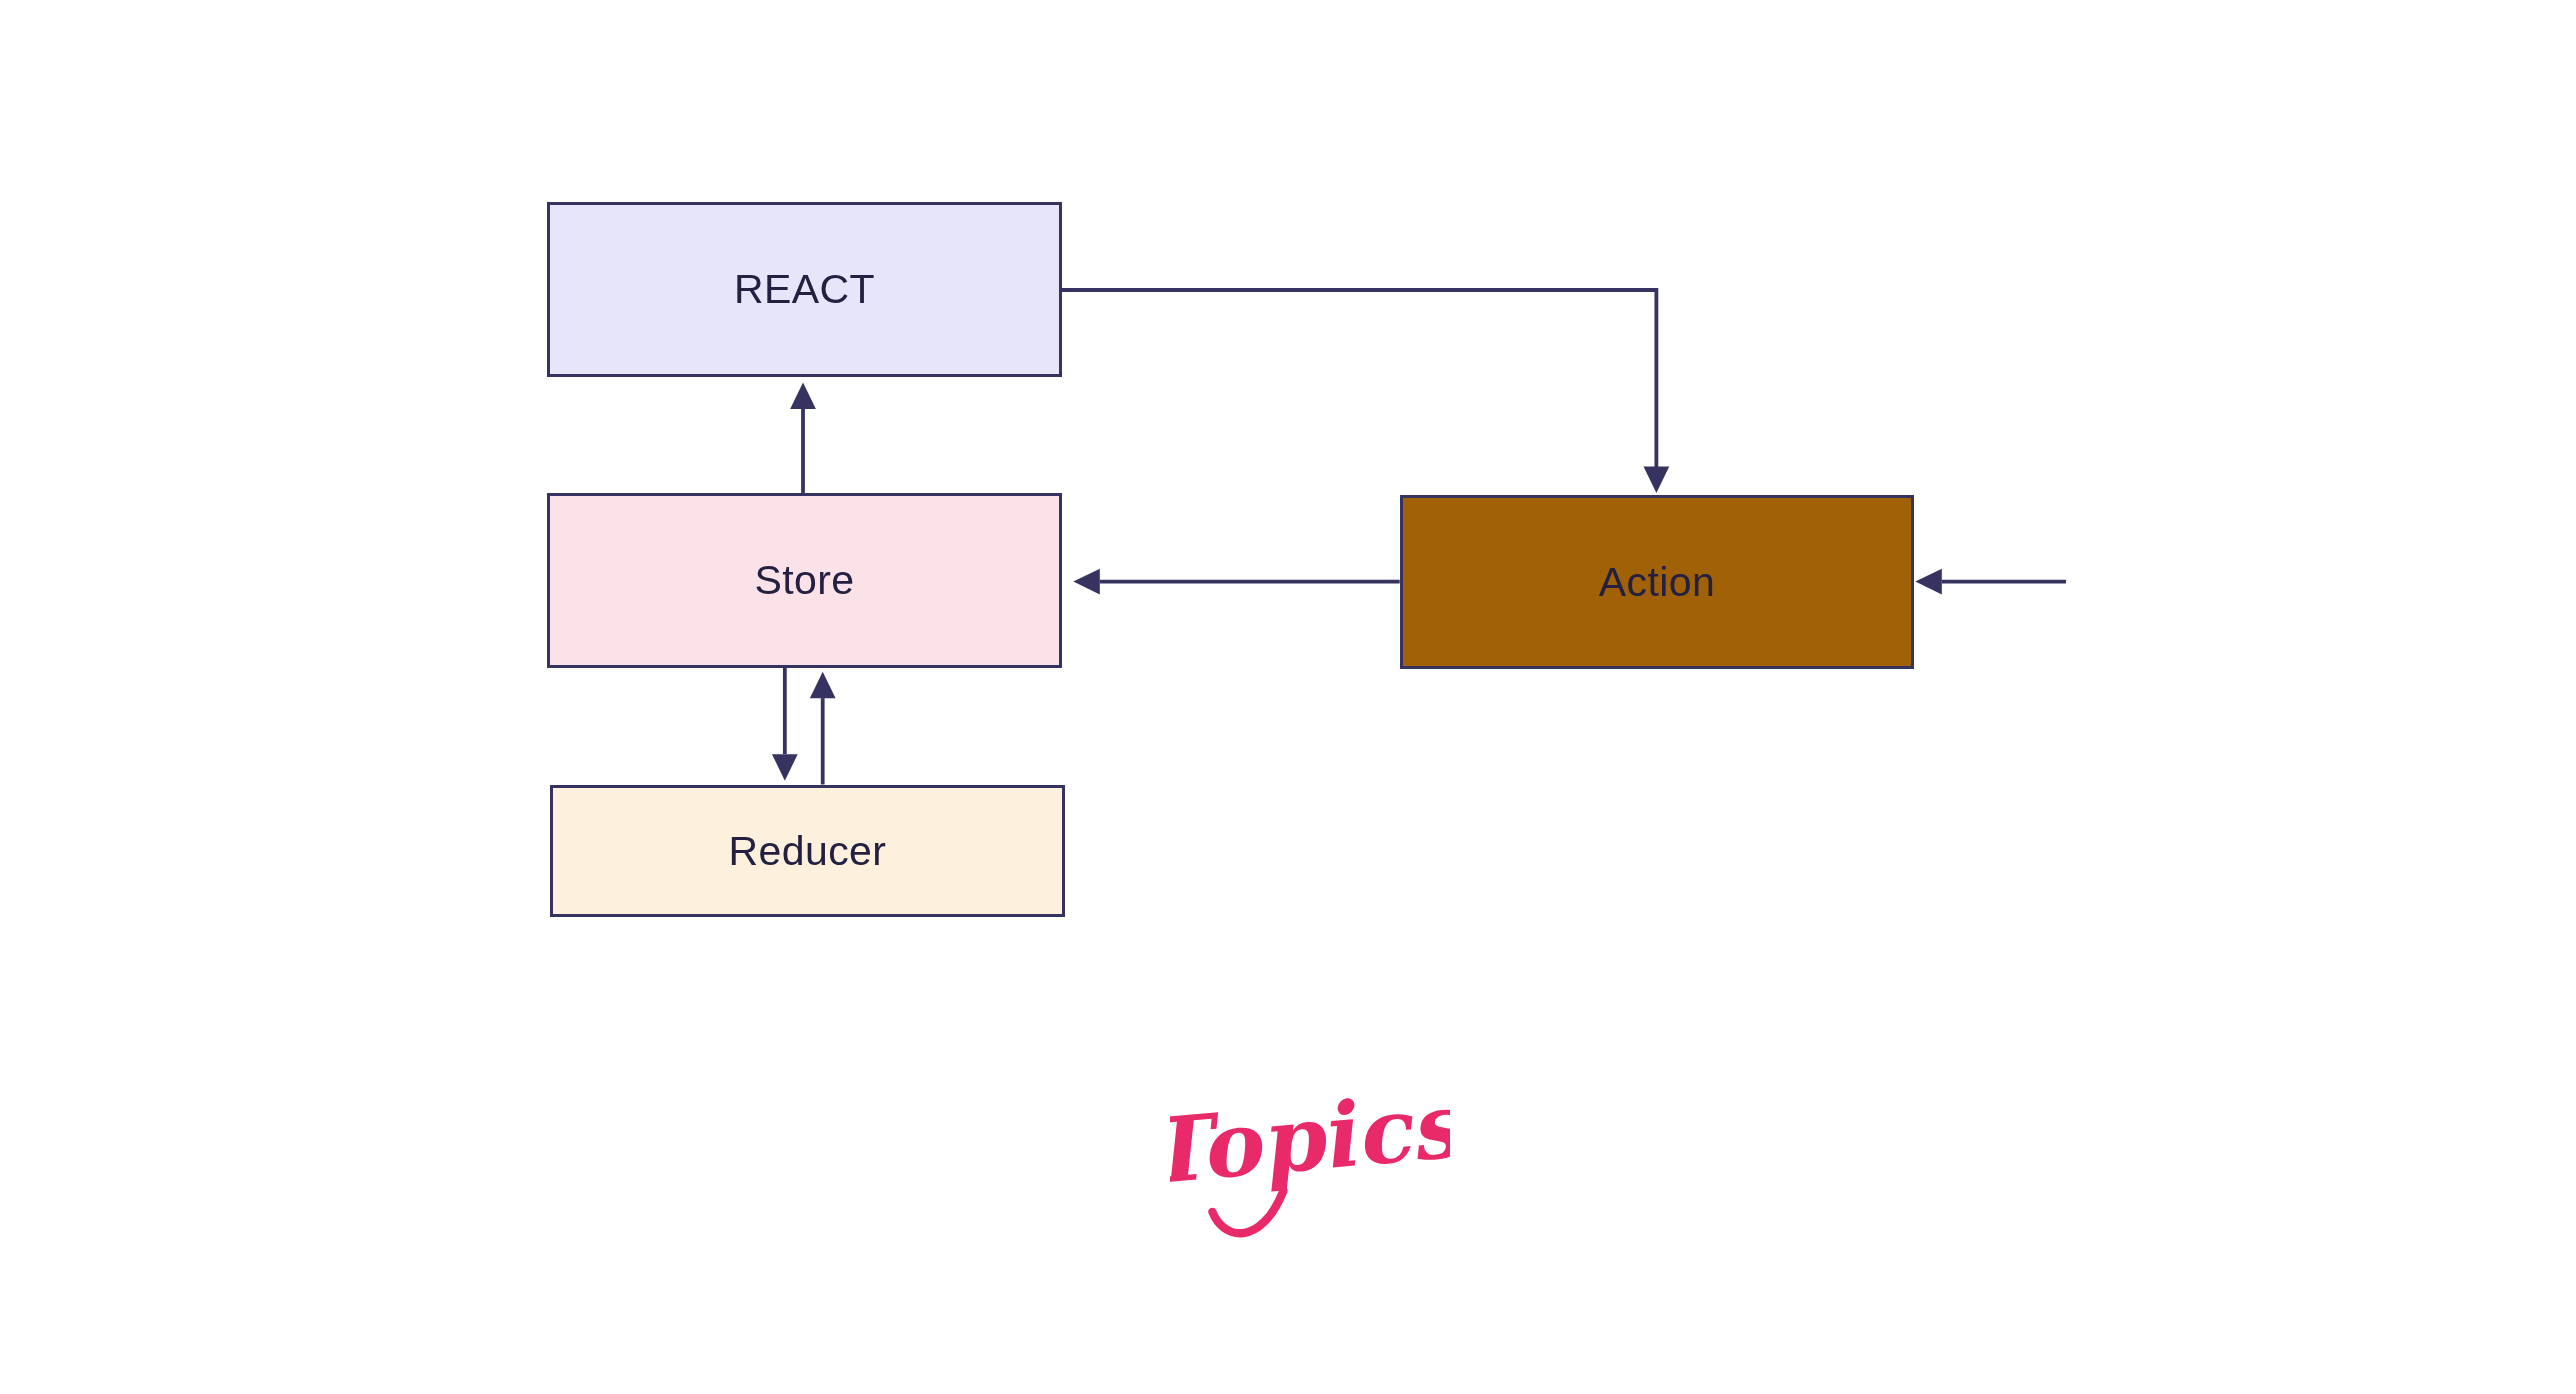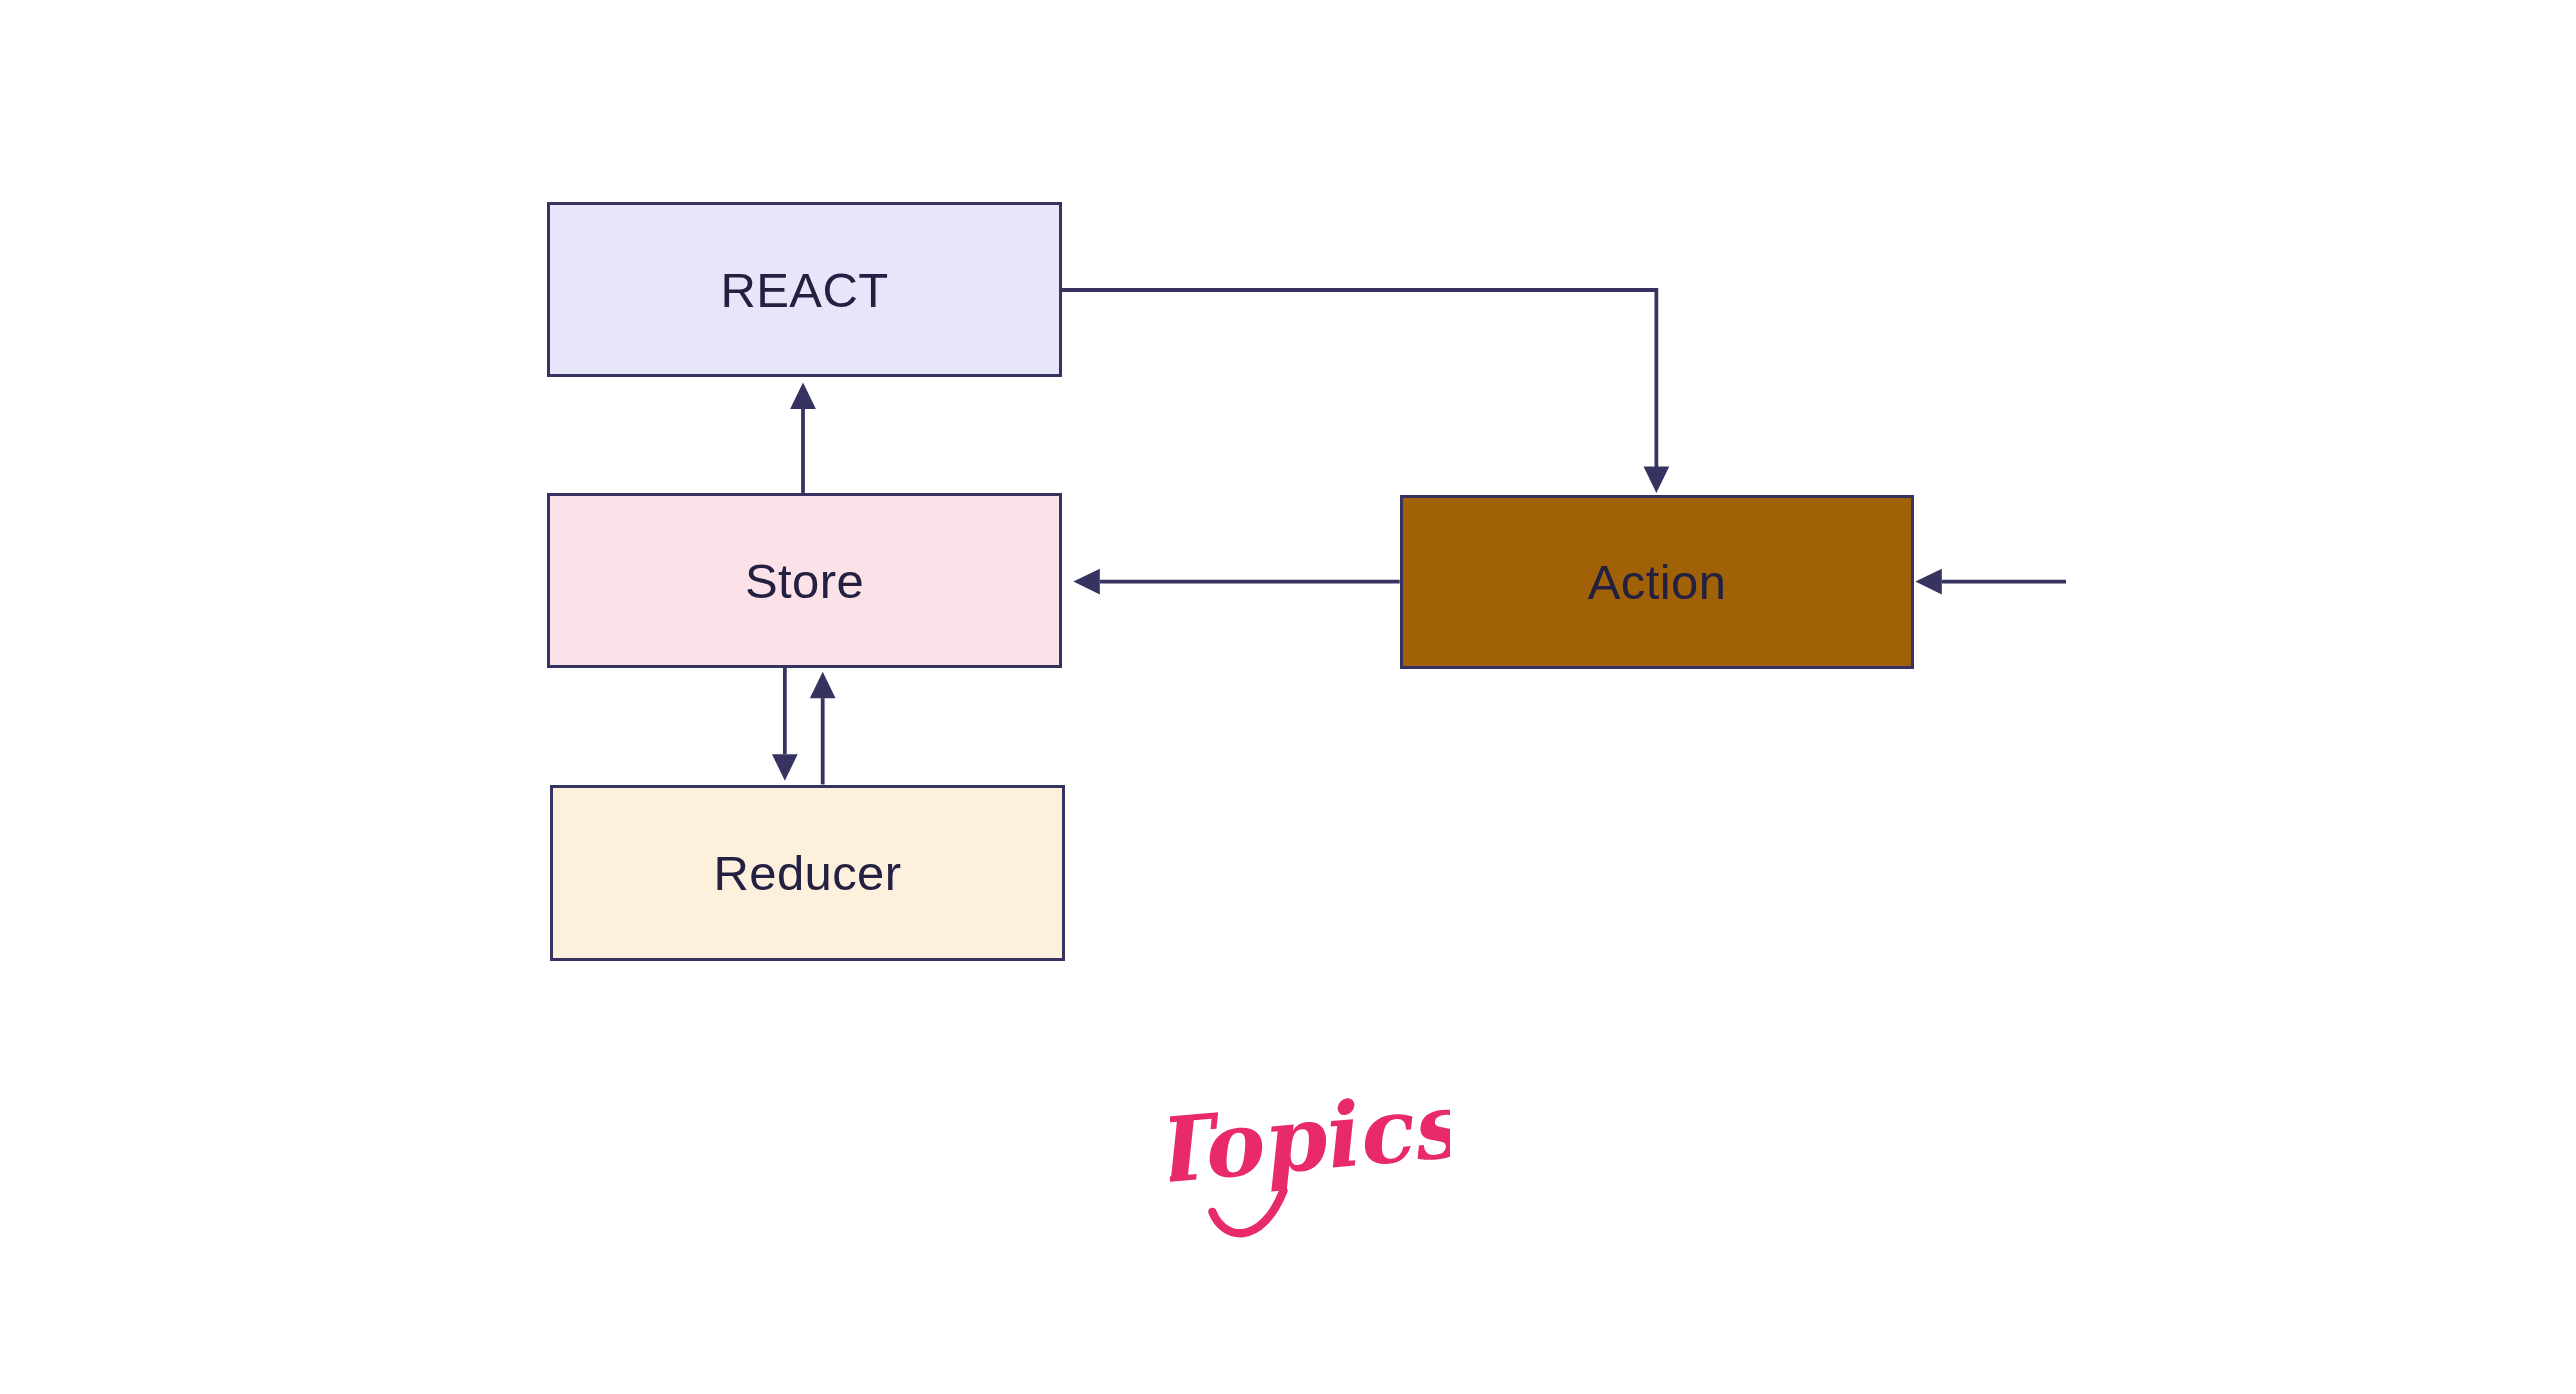--- a/index.html
+++ b/index.html
@@ -17,27 +17,27 @@
   }
   .node {
     position: absolute;
     box-sizing: border-box;
     border: 3.8px solid #363361;
     display: flex;
     align-items: center;
     justify-content: center;
   }
   .node .label {
-    font-size: 49px;
+    font-size: 41px;
     color: #232041;
     letter-spacing: 0.4px;
   }
   .node-react   { left: 547px;  top: 202px;  width: 515px; height: 175px; background: #e7e5fa; }
   .node-store   { left: 547px;  top: 493px;  width: 515px; height: 175px; background: #fbe2e9; }
-  .node-reducer { left: 550px;  top: 785px; width: 515px; height: 176px; background: #fdf1dd; }
+  .node-reducer { left: 550px;  top: 785px; width: 515px; height: 132px; background: #fdf1dd; }
   .node-action  { left: 1400px; top: 495px;  width: 514px; height: 174px; background: #a16207; }
 
   svg.wires {
     position: absolute;
     left: 0;
     top: 0;
     width: 2576px;
     height: 1394px;
     pointer-events: none;
   }

